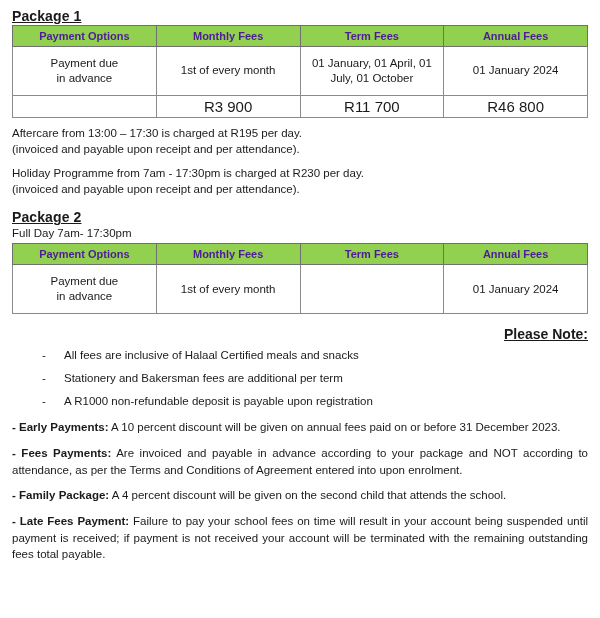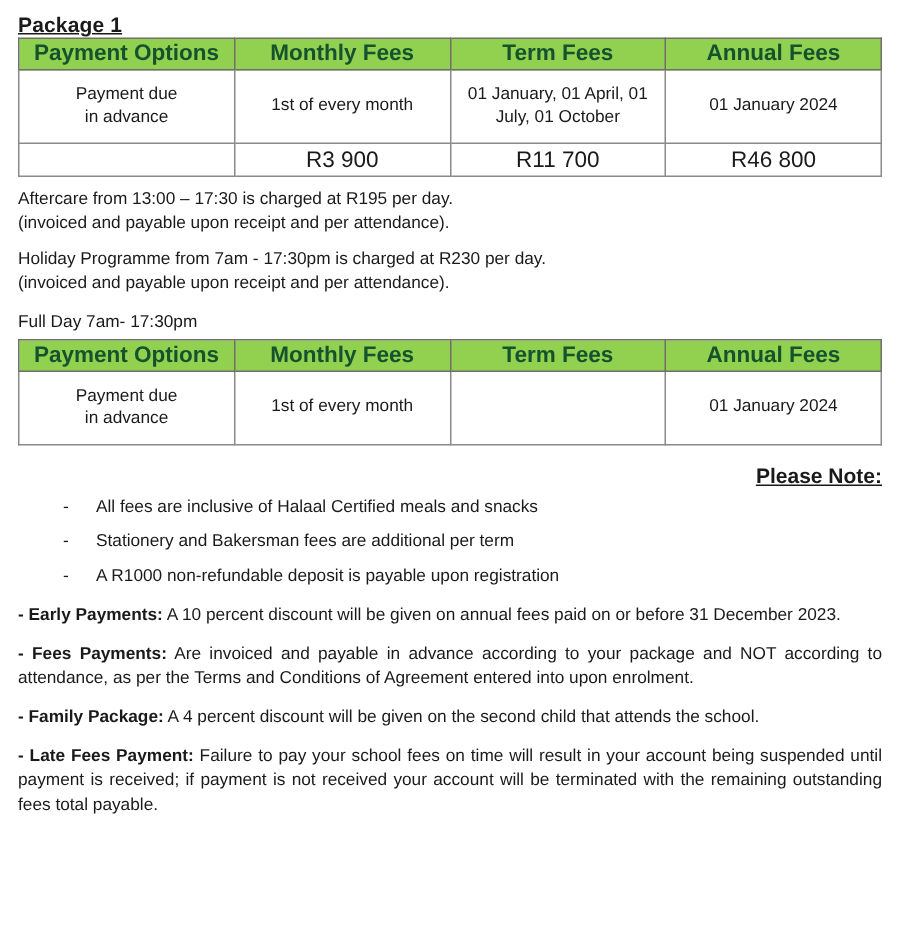--- a/index.html
+++ b/index.html
@@ -45,22 +45,22 @@
     table-layout: fixed;
     margin: 0 0 0 0;
   }
   table.fee-table td, table.fee-table th {
     border: 1px solid #8a8a8a;
     padding: 0;
     vertical-align: middle;
   }
   table.fee-table thead th {
     background: #92d050;
-    color: #14532d;
-    font-size: 15px;
+    color: #4c1d95;
+    font-size: 11px;
     font-weight: bold;
     text-align: center;
     height: 20px;
     line-height: 1.1;
     border-color: #6f6f6f;
   }
   td.c-opt   { width: 180px; }
   td.c-month { width: 118px; }
   td.c-term  { width: 135px; }
   td.c-annual{ width: 143px; }
@@ -170,20 +170,21 @@
     <span class="line">Aftercare from 13:00 – 17:30 is charged at R195 per day.</span>
     <span class="line">(invoiced and payable upon receipt and per attendance).</span>
   </div>
 
   <div class="note-block">
     <span class="line">Holiday Programme from 7am - 17:30pm is charged at R230 per day.</span>
     <span class="line">(invoiced and payable upon receipt and per attendance).</span>
   </div>
 
   <div style="margin-top:12px;">
+    <div class="pkg-title">Package 2</div>
     <div class="pkg-sub">Full Day 7am- 17:30pm</div>
 
     <table class="fee-table">
       <thead>
         <tr>
           <th class="c-opt">Payment Options</th>
           <th class="c-month">Monthly Fees</th>
           <th class="c-term">Term Fees</th>
           <th class="c-annual">Annual Fees</th>
         </tr>

